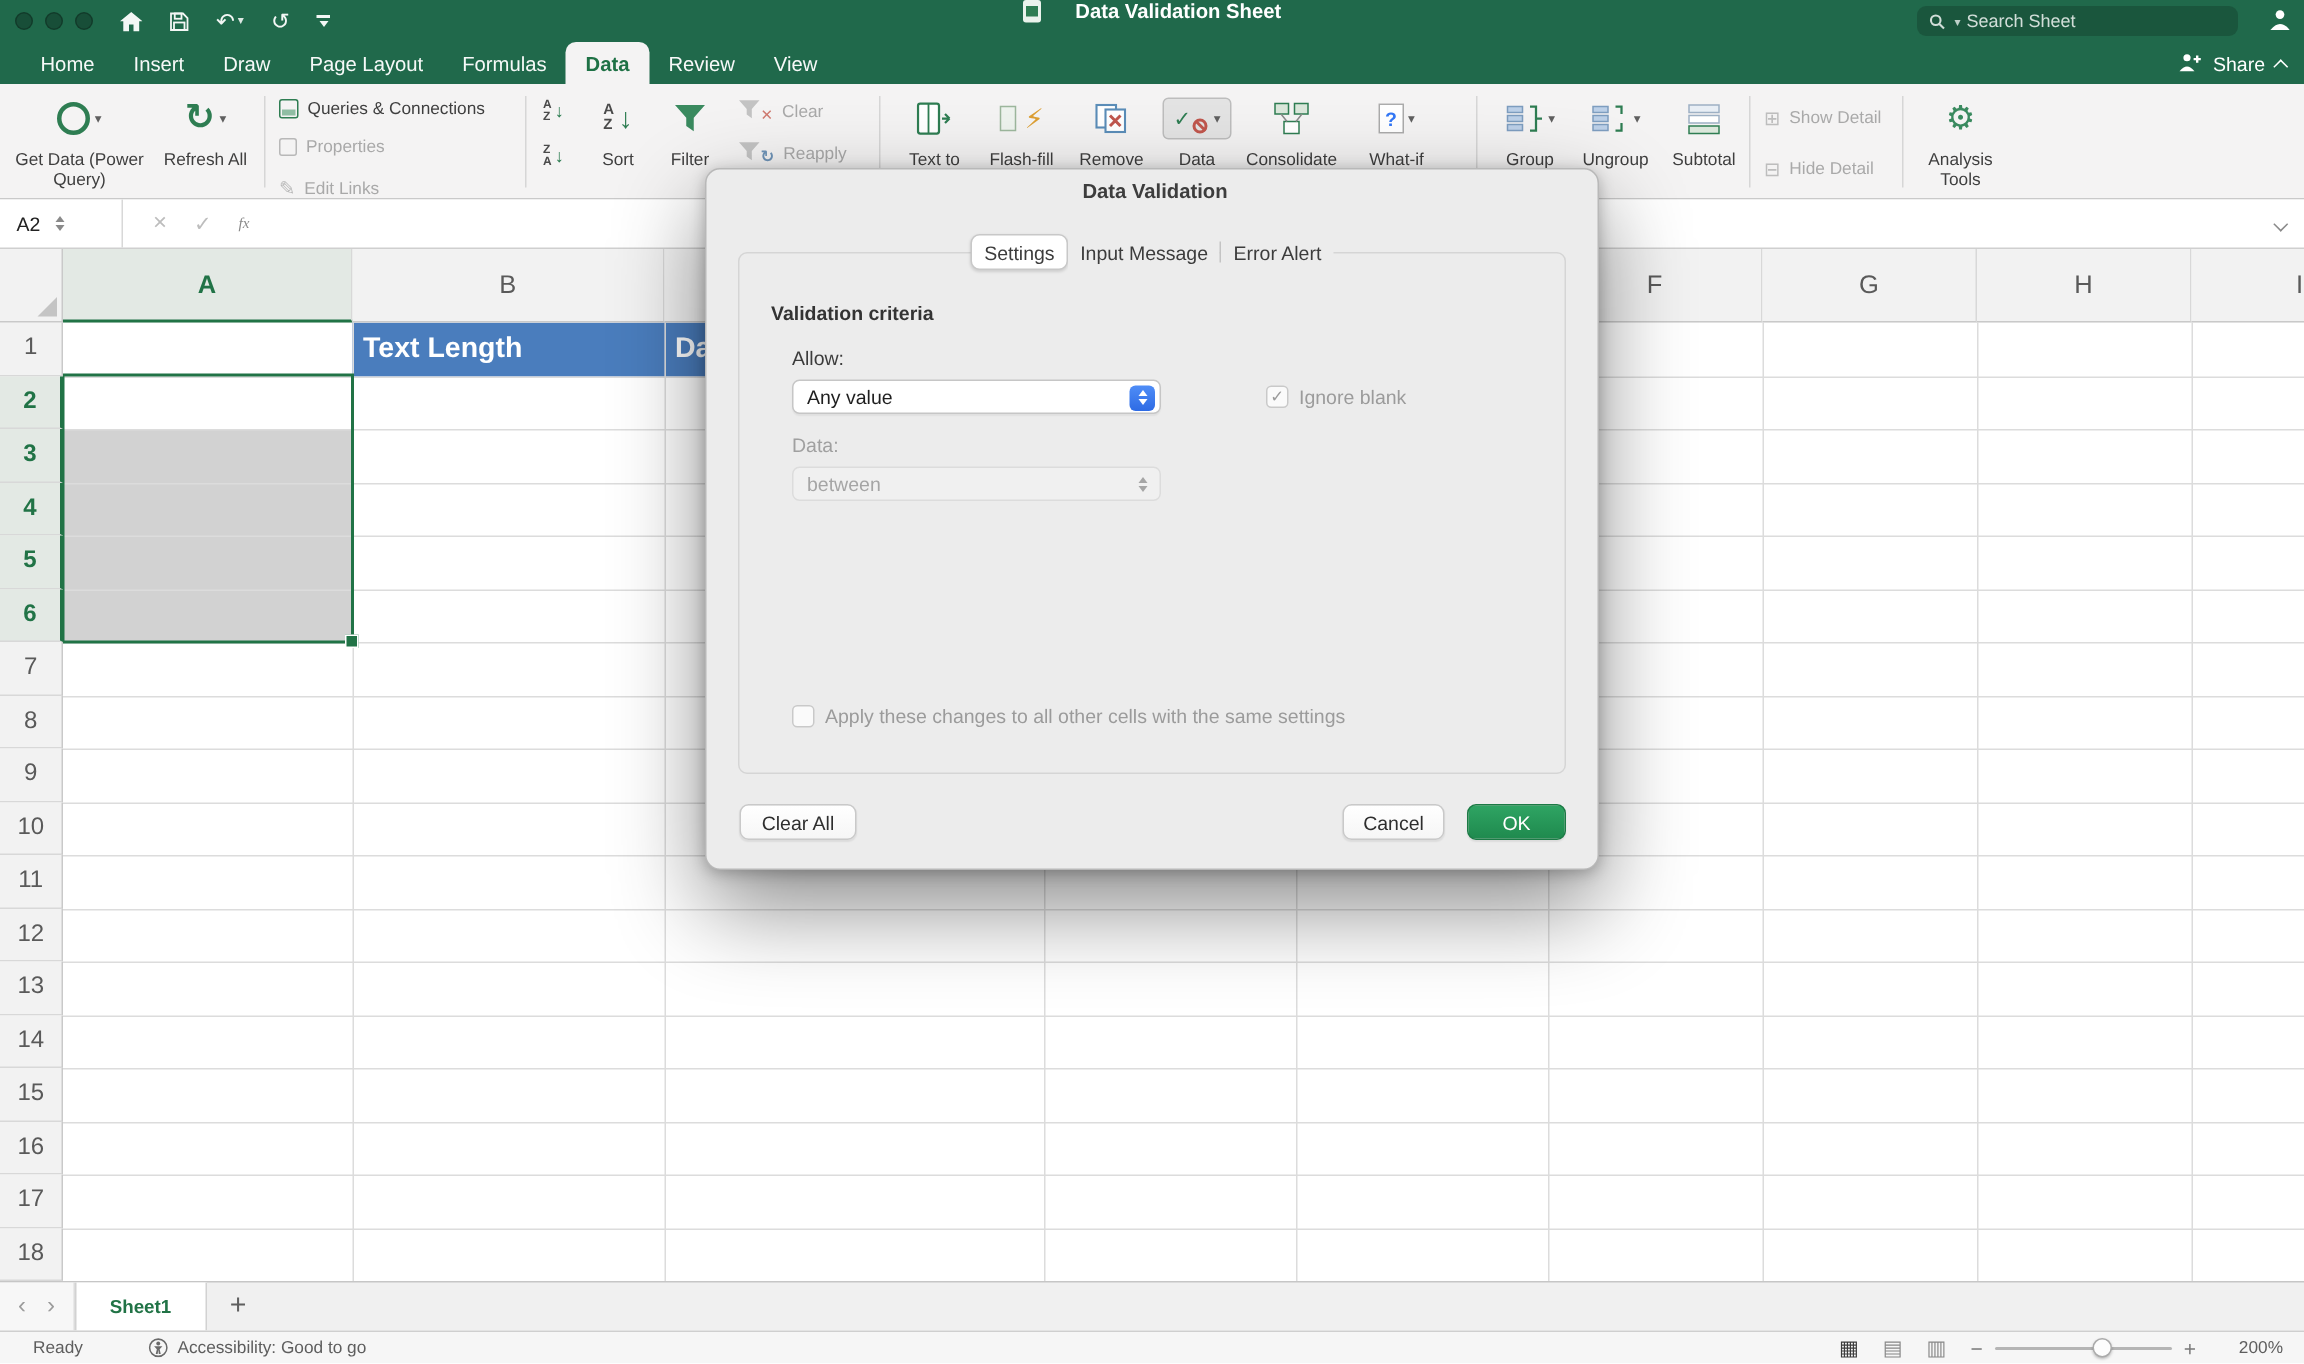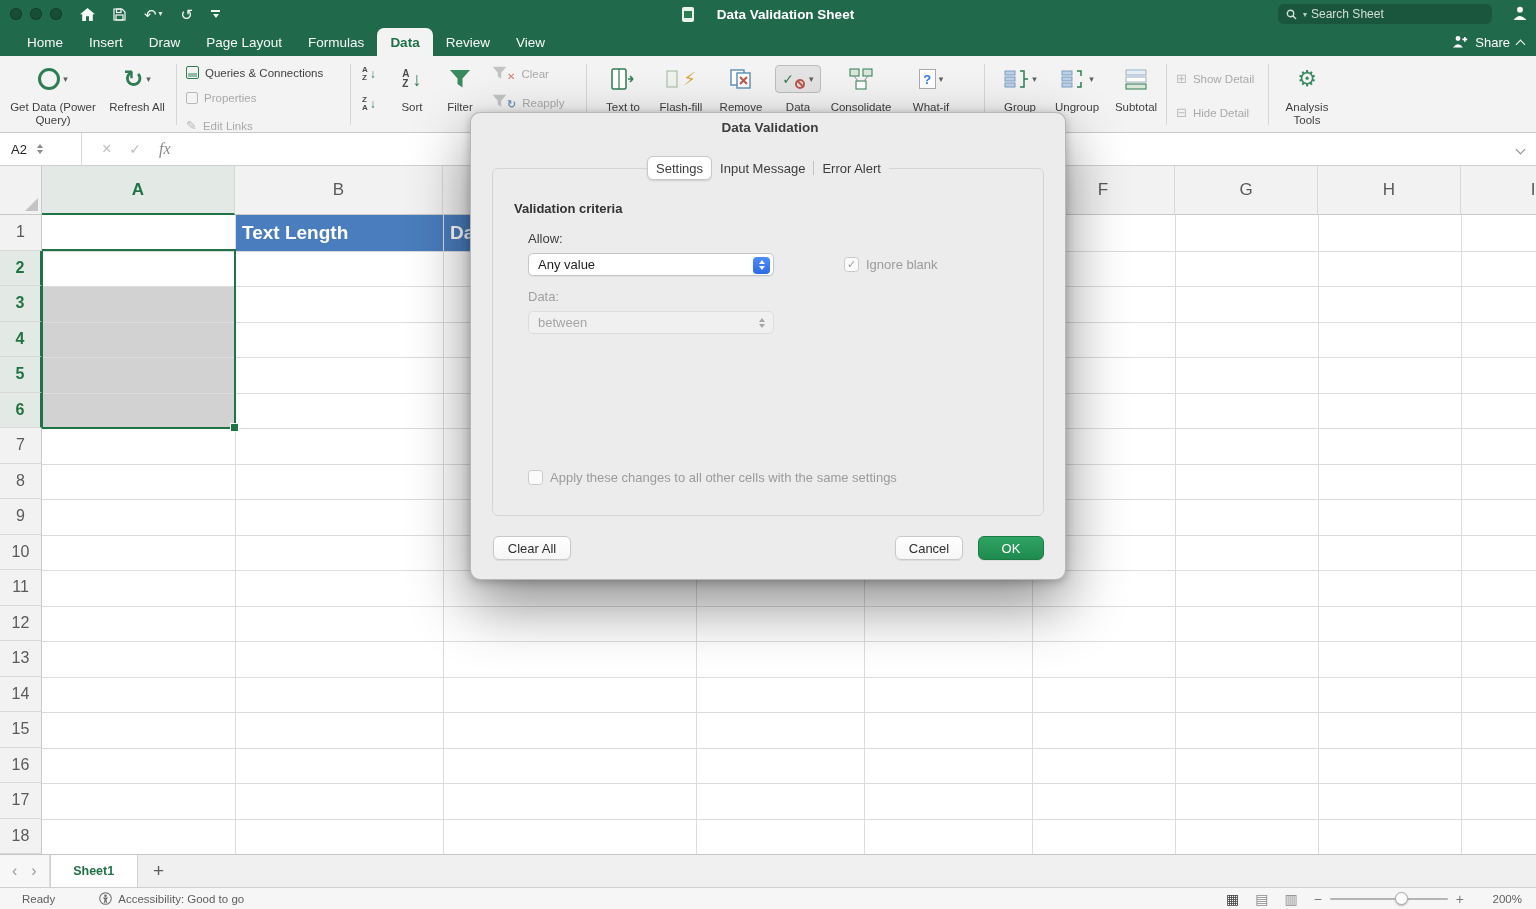--- a/index.html
+++ b/index.html
@@ -10,21 +10,21 @@
   .topchrome{position:absolute;top:0;left:0;width:1536px;height:56px;background:#20694b;}
   .titlebar{position:absolute;top:0;left:0;right:0;height:28px;display:flex;align-items:center;color:#fff;}
   .tlights{display:flex;gap:8px;margin-left:10px;}
   .tl{width:12px;height:12px;border-radius:50%;background:rgba(0,0,0,.25);border:1px solid rgba(0,0,0,.25);}
   .tb-ico{display:flex;align-items:center;justify-content:center;color:#fff;opacity:.95;margin-left:18px;font-size:15px;line-height:1;}
   .tb-ico svg{display:block;}
   .chev-mini{font-size:8px;margin-left:2px;opacity:.9;}
   .tbar-opts{display:flex;flex-direction:column;align-items:center;gap:2px;}
   .tbar-opts .bar{width:9px;height:1.5px;background:#fff;}
   .tbar-opts .tri{width:0;height:0;border-left:3.5px solid transparent;border-right:3.5px solid transparent;border-top:4px solid #fff;}
-  .ttl-center{position:absolute;left:0;right:0;top:0;height:28px;display:flex;align-items:center;justify-content:center;gap:23px;pointer-events:none;}
+  .ttl-center{position:absolute;left:0;right:0;top:0;height:28px;display:flex;align-items:flex-start;justify-content:center;gap:23px;pointer-events:none;}
   .doc-ico{width:12px;height:15px;background:#eaf3ec;border-radius:2px;position:relative;}
   .doc-ico::after{content:'';position:absolute;left:2px;top:4px;width:8px;height:7px;background:#2e7d52;}
   .ttl-text{font-size:13.5px;font-weight:700;color:#fff;}
   .searchbox{position:absolute;right:44px;top:4px;width:214px;height:20px;background:rgba(0,0,0,.18);border-radius:6px;display:flex;align-items:center;padding:0 8px;gap:4px;color:rgba(255,255,255,.8);font-size:12px;}
   .person-ico{position:absolute;right:8px;top:5px;}
 
   .tabrow{position:absolute;top:28px;left:0;right:0;height:28px;display:flex;align-items:flex-end;}
   .rtabs{display:flex;margin-left:14px;height:28px;}
   .rtab{height:28px;display:flex;align-items:center;padding:0 13px;color:rgba(255,255,255,.96);font-size:13.5px;cursor:default;}
   .rtab.active{background:#f4f3f3;color:#1e7145;font-weight:700;border-radius:7px 7px 0 0;}
@@ -66,21 +66,21 @@
   .boxsym{font-size:13px;color:#bdbdbd;line-height:13px;}
 
   
   .fbar{position:absolute;top:133px;left:0;width:1536px;height:33px;background:#fff;border-bottom:1px solid #cfcfcf;display:flex;align-items:center;}
   .namebox{width:82px;height:100%;border-right:1px solid #d8d8d8;display:flex;align-items:center;padding-left:11px;font-size:13px;color:#222;gap:10px;}
   .mini-tris{display:flex;flex-direction:column;gap:2px;}
   .mini-tris .u{width:0;height:0;border-left:3.5px solid transparent;border-right:3.5px solid transparent;border-bottom:4px solid #8a8a8a;}
   .mini-tris .d{width:0;height:0;border-left:3.5px solid transparent;border-right:3.5px solid transparent;border-top:4px solid #8a8a8a;}
   .fx-x{color:#bdbdbd;font-size:16px;margin-left:20px;}
   .fx-c{color:#bdbdbd;font-size:14px;margin-left:18px;}
-  .fx{font-family:"Liberation Serif","DejaVu Serif",serif;font-style:italic;color:#8a8a8a;font-size:16px;margin-left:18px;}
+  .fx{font-family:"Liberation Serif","DejaVu Serif",serif;font-style:italic;color:#8a8a8a;font-size:10px;margin-left:18px;}
   .finput{flex:1;height:100%;}
   .fexpand{margin-right:12px;color:#8a8a8a;}
 
   
   #sheetarea{position:absolute;top:166px;left:0;width:1536px;height:688px;background:#fff;overflow:hidden;}
   .corner{position:absolute;left:0;top:0;width:42px;height:49px;background:#f2f2f2;border-right:1px solid #c9c9c9;border-bottom:1px solid #c9c9c9;z-index:6;}
   .corner::after{content:'';position:absolute;right:3px;bottom:3px;width:0;height:0;border-left:13px solid transparent;border-bottom:13px solid #c4c4c4;}
   .colhdr{position:absolute;top:0;height:49px;background:#f2f2f2;border-bottom:1px solid #c9c9c9;border-right:1px solid #d8d8d8;display:flex;align-items:center;justify-content:center;font-size:17px;color:#5a5a5a;z-index:5;}
   .colhdr.sel{background:#e3e9e4;color:#217346;font-weight:700;border-bottom:2px solid #217346;}
   .rowhdr{position:absolute;left:0;width:42px;background:#f2f2f2;border-right:1px solid #c9c9c9;border-bottom:1px solid #d8d8d8;display:flex;align-items:center;justify-content:center;font-size:16px;color:#5a5a5a;z-index:5;}

